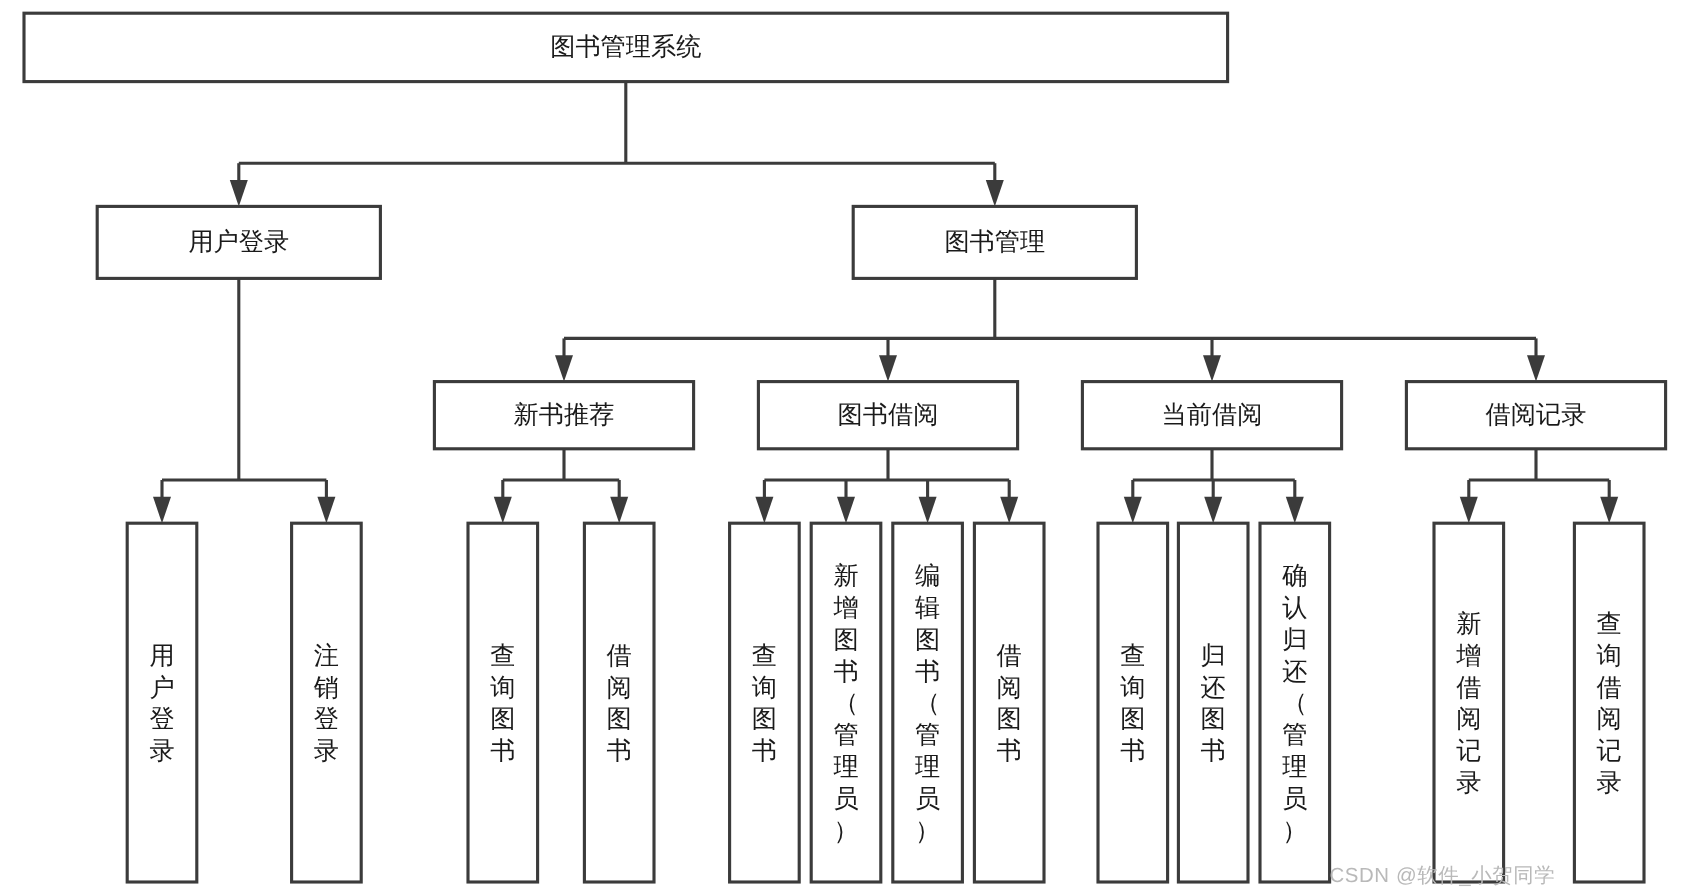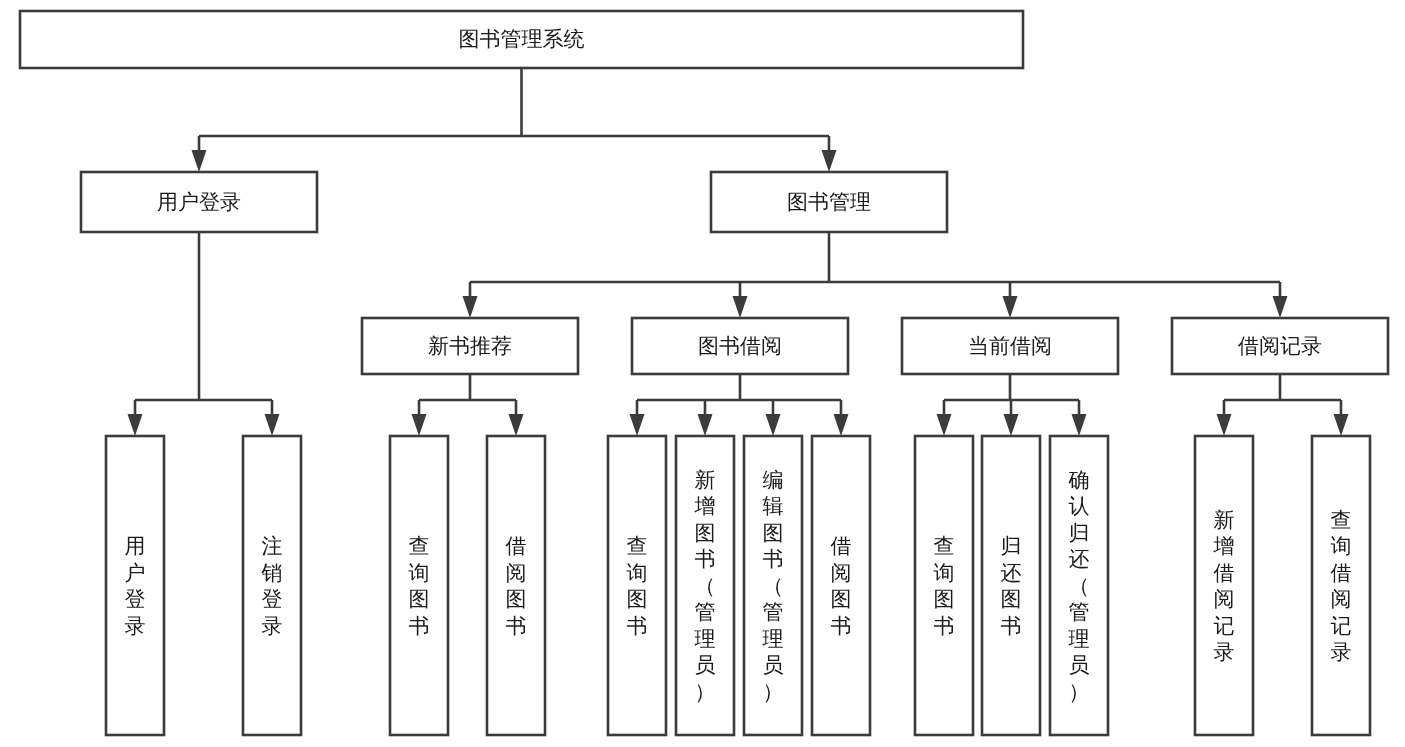--- a/index.html
+++ b/index.html
@@ -196,13 +196,14 @@
         <g>
           <rect x="1195" y="436" width="58" height="299" class="node-box"></rect>
           <text x="1224" y="526.67" class="node-label-v"><tspan x="1224" dy="0">新</tspan><tspan x="1224" dy="26.5">增</tspan><tspan x="1224" dy="26.5">借</tspan><tspan x="1224" dy="26.5">阅</tspan><tspan x="1224" dy="26.5">记</tspan><tspan x="1224" dy="26.5">录</tspan></text>
         </g>
         <g>
           <rect x="1312" y="436" width="58" height="299" class="node-box"></rect>
           <text x="1341" y="526.67" class="node-label-v"><tspan x="1341" dy="0">查</tspan><tspan x="1341" dy="26.5">询</tspan><tspan x="1341" dy="26.5">借</tspan><tspan x="1341" dy="26.5">阅</tspan><tspan x="1341" dy="26.5">记</tspan><tspan x="1341" dy="26.5">录</tspan></text>
         </g>
       </g>
   </svg>
+  <div class="watermark">CSDN @软件_小贺同学</div>
 </div>
 
 </body></html>

